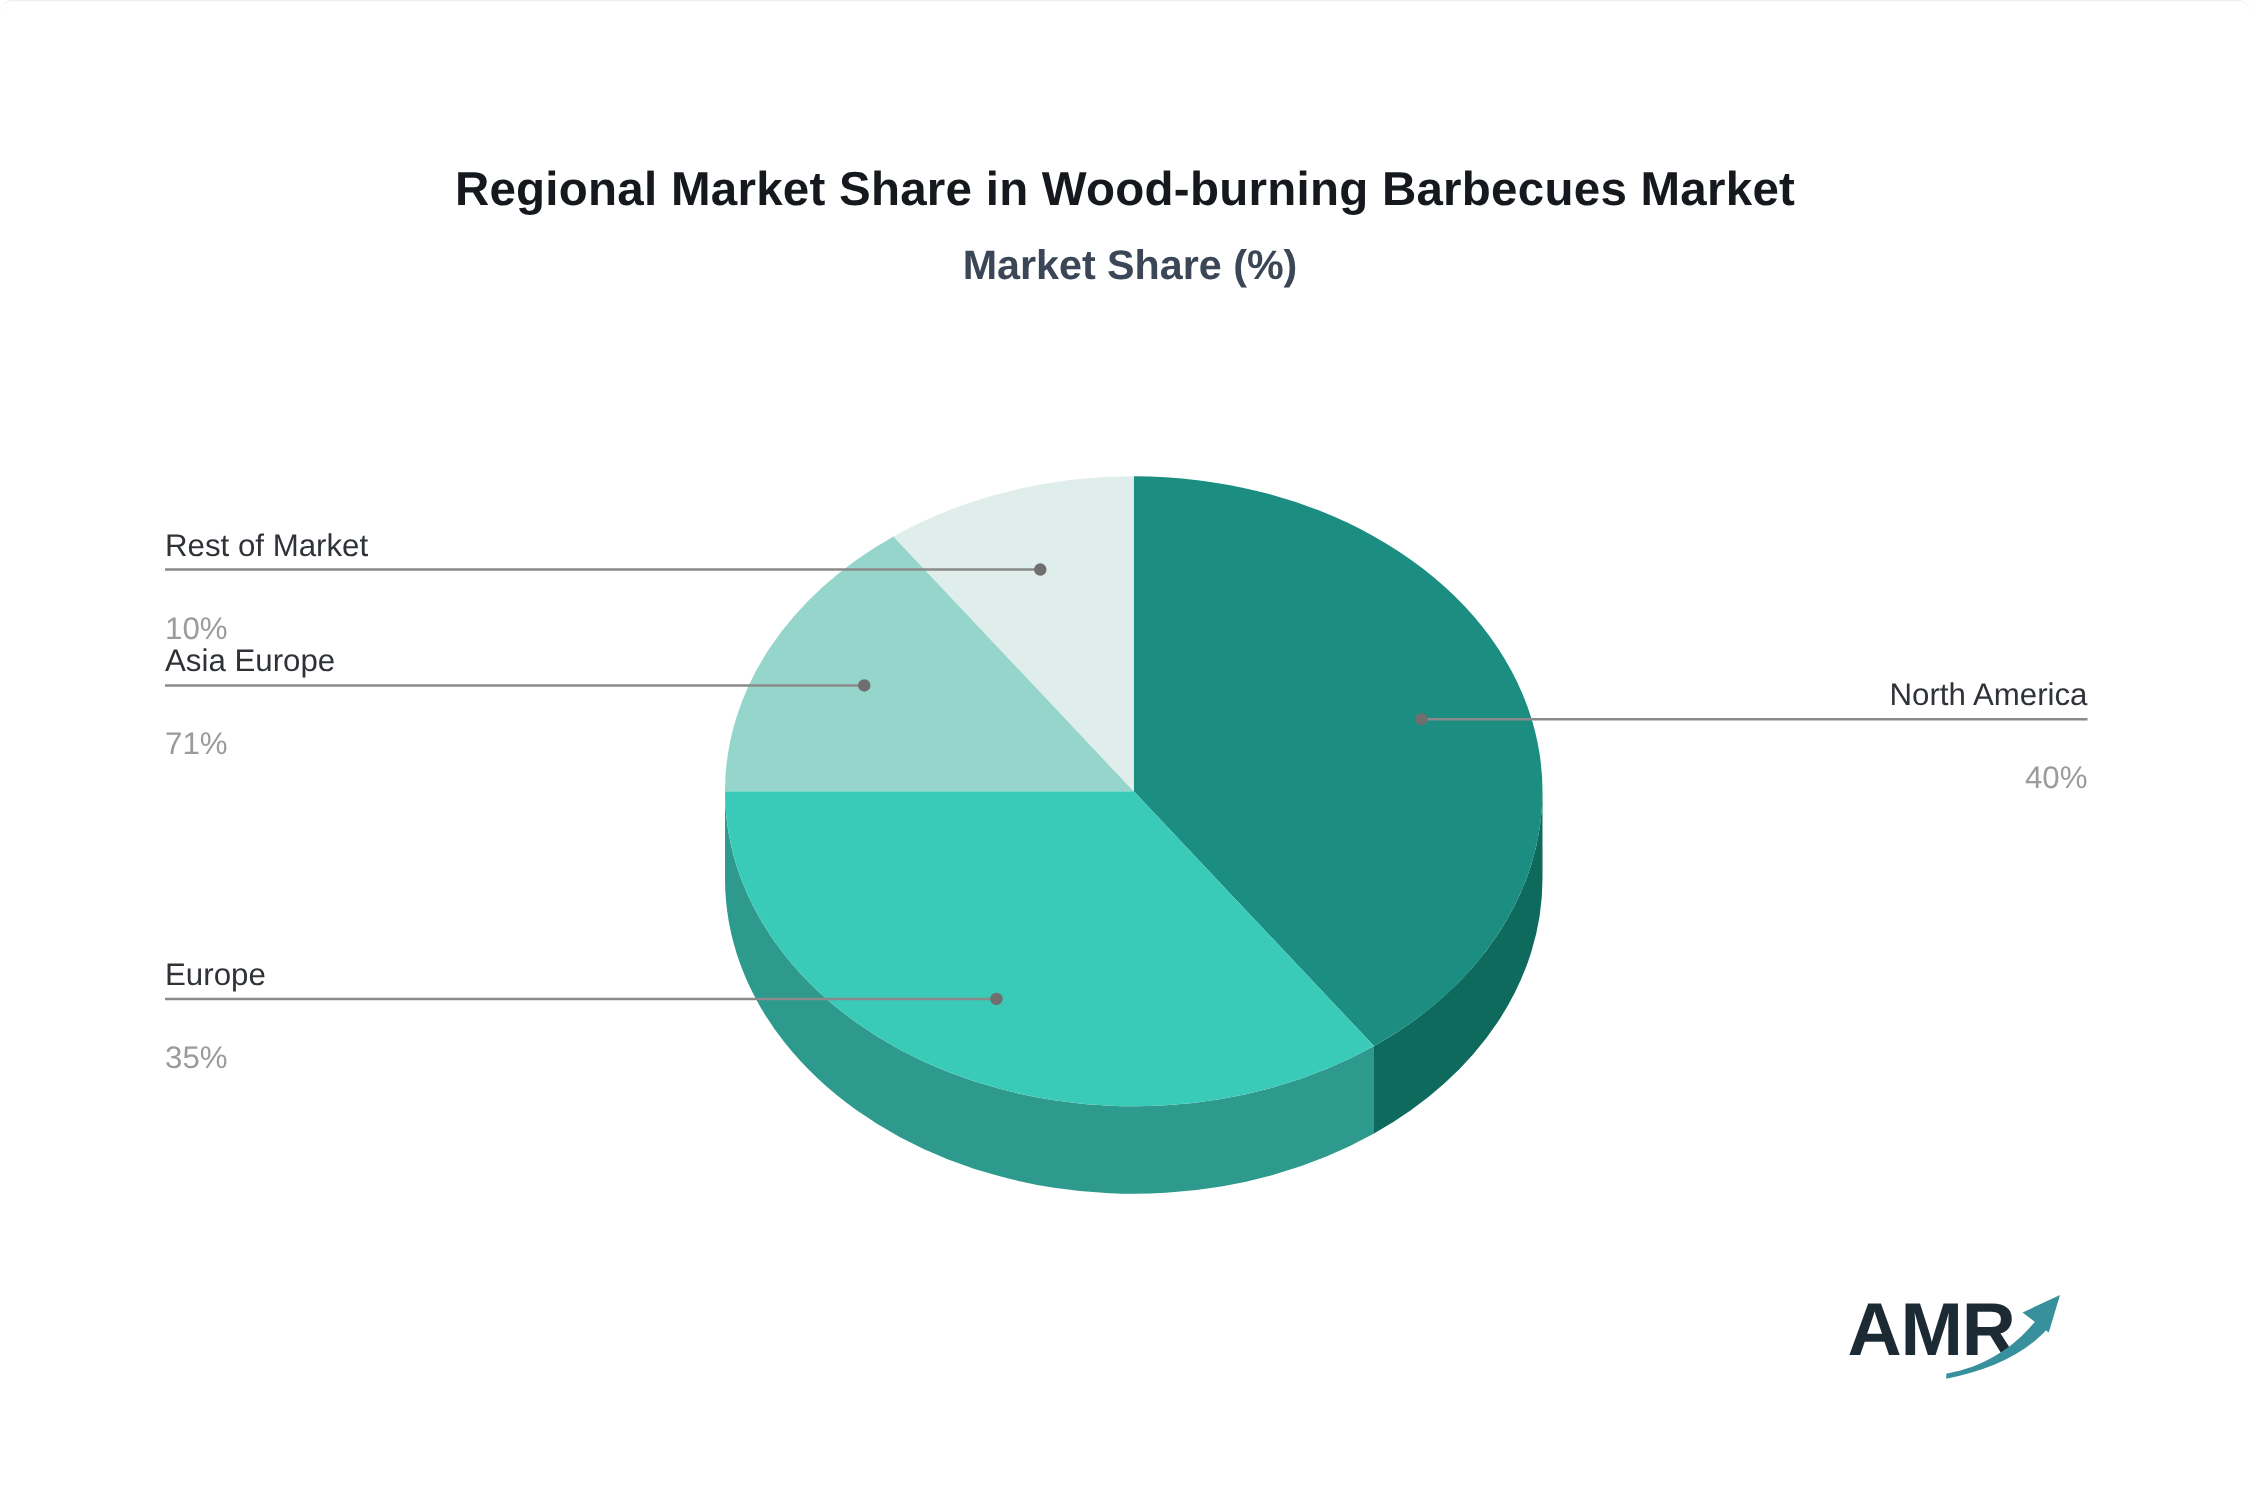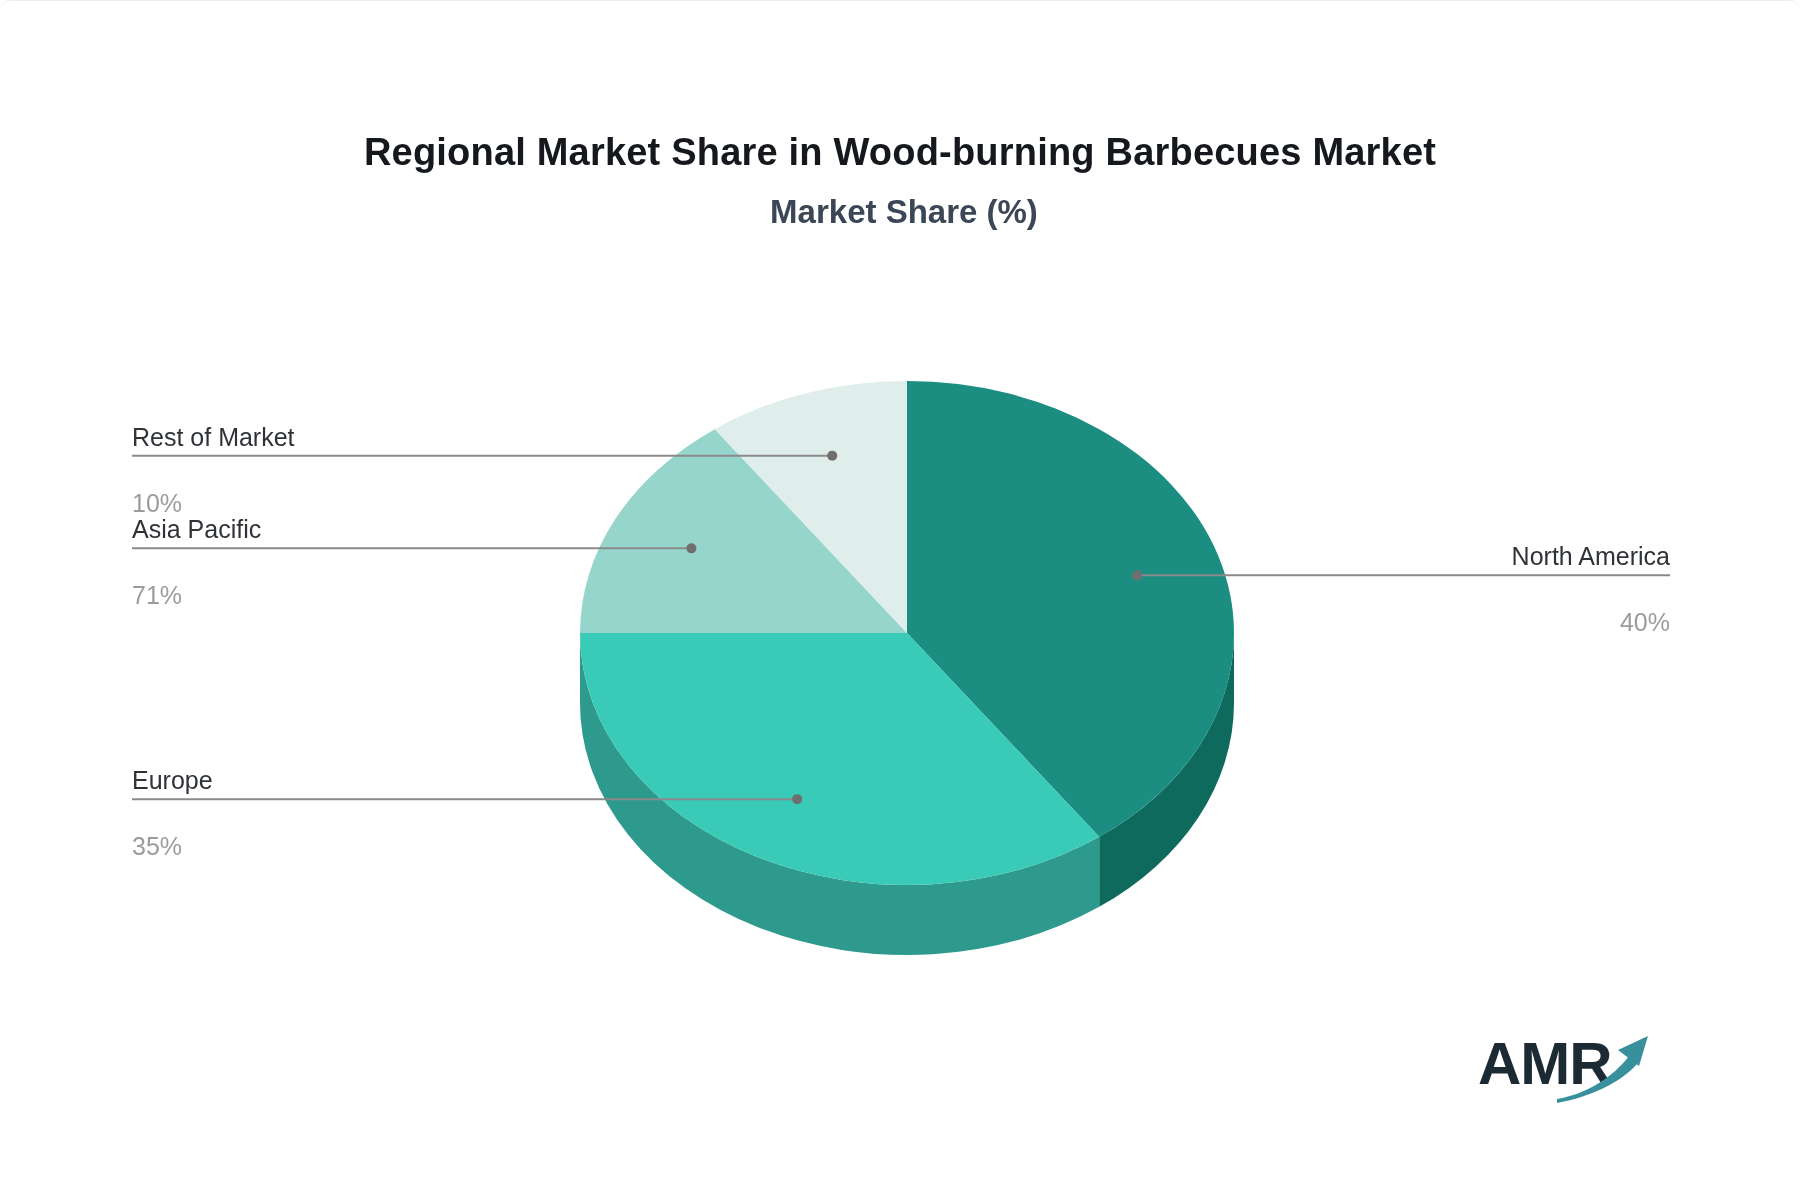--- a/index.html
+++ b/index.html
@@ -52,21 +52,21 @@
   <div id="labels">
       <div class="callout right" style="top: 574.375px; right: 130px;">
         <span class="lbl-name">North America</span>
         <span class="lbl-pct">40%</span>
       </div>
       <div class="callout left" style="top: 798.155px; left: 132px;">
         <span class="lbl-name">Europe</span>
         <span class="lbl-pct">35%</span>
       </div>
       <div class="callout left" style="top: 547.34px; left: 132px;">
-        <span class="lbl-name">Asia Pacific</span>
+        <span class="lbl-name">Asia Europe</span>
         <span class="lbl-pct">71%</span>
       </div>
       <div class="callout left" style="top: 454.647px; left: 132px;">
         <span class="lbl-name">Rest of Market</span>
         <span class="lbl-pct">10%</span>
       </div>
     </div>
 
   <div class="logo">
     <span class="logo-text" style="color: rgb(27, 42, 51);">AMR</span>

